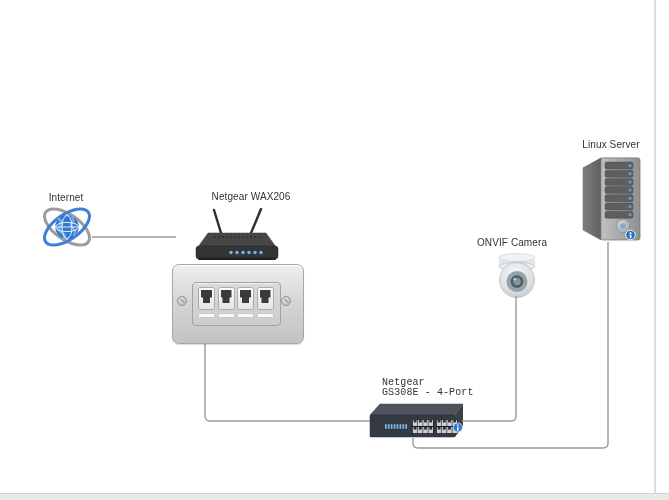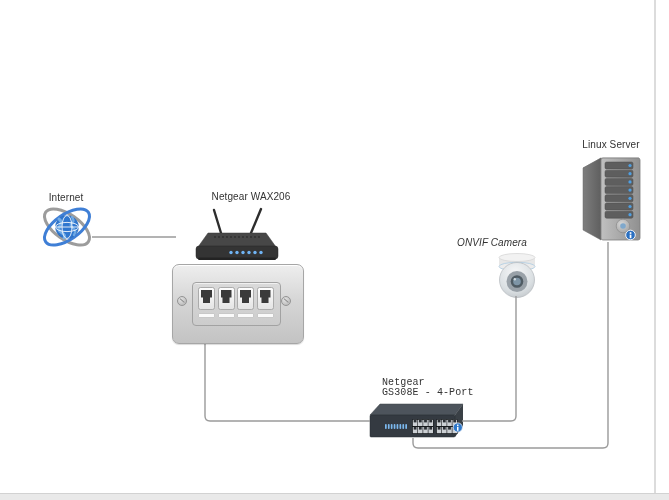--- a/index.html
+++ b/index.html
@@ -138,21 +138,21 @@
       <div class="jack-strip j1"></div>
       <div class="jack-strip j2"></div>
       <div class="jack-strip j3"></div>
       <div class="jack-strip j4"></div>
     </div>
     <div class="screw s-left"></div>
     <div class="screw s-right"></div>
   </div>
 
   <div class="node">
-    <div class="node-label" style="left:492px;top:237px;font-style:italic;">ONVIF Camera</div>
+    <div class="node-label" style="left:512px;top:237px;">ONVIF Camera</div>
     <svg class="abs" style="left:489px;top:251px;" width="56" height="50" viewBox="0 0 56 50">
       <defs>
         <radialGradient id="domeG" cx="45%" cy="30%" r="75%">
           <stop offset="0%" stop-color="#f6f7f8"></stop>
             <stop offset="70%" stop-color="#dadfe2"></stop>
             <stop offset="100%" stop-color="#c2c7cb"></stop>
         </radialGradient>
       </defs>
       <rect x="10" y="6.5" width="36" height="9" fill="#e7e7e7"></rect>
       <ellipse cx="28" cy="6.5" rx="18" ry="4" fill="#f2f2f2" stroke="#d2d2d2" stroke-width="0.7"></ellipse>

